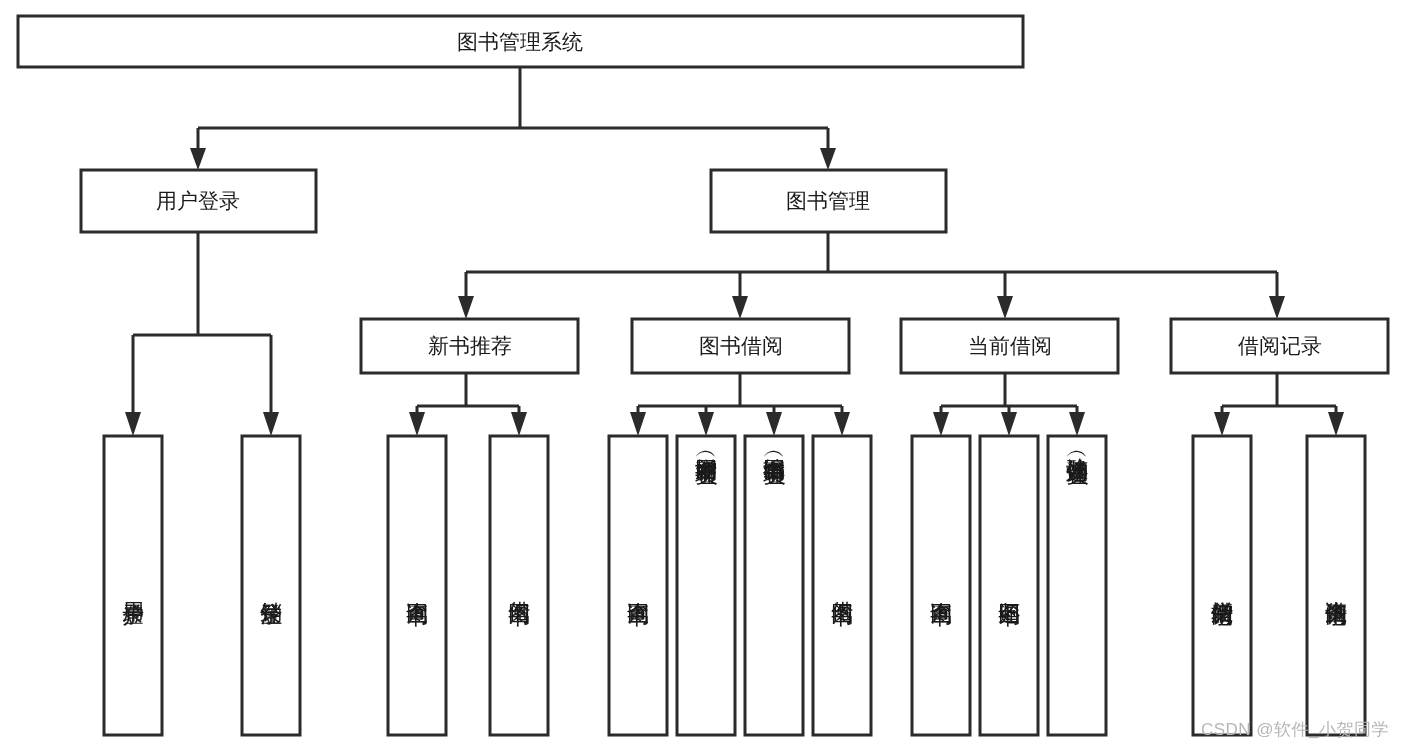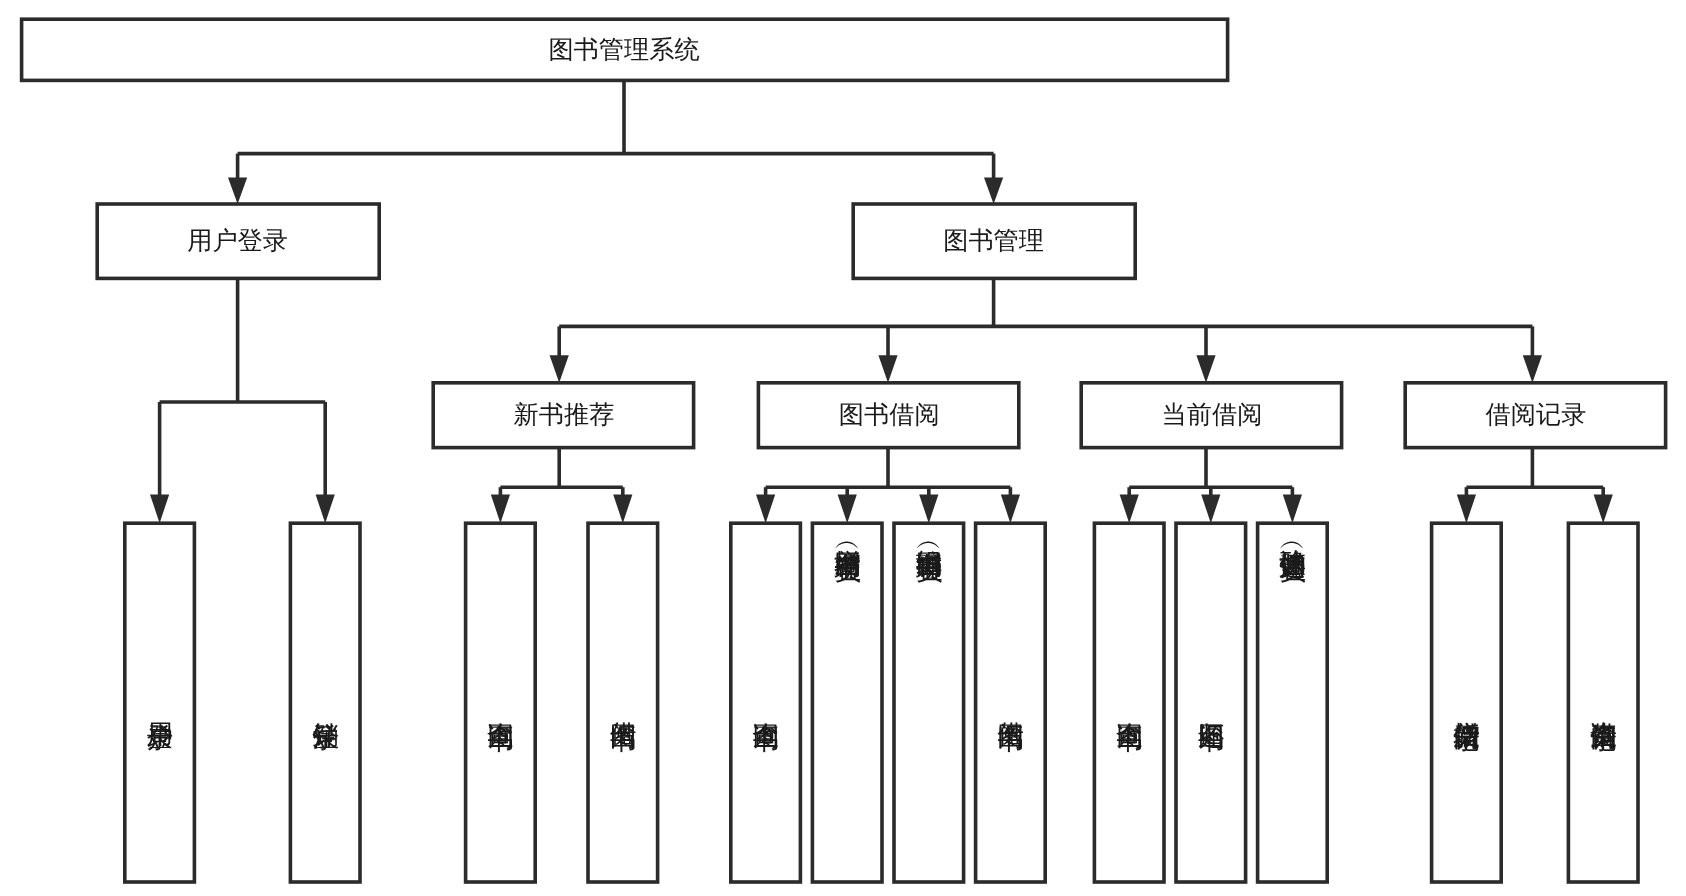--- a/index.html
+++ b/index.html
@@ -253,13 +253,14 @@
     <span class="leaf-label" style="padding-top:4px;">确认归还（管理员）</span>
   </div>
 
   <div class="leaf-label-wrap" style="left:1193px; top:436px; width:58px; height:299px;">
     <span class="leaf-label">新增借阅记录</span>
   </div>
   <div class="leaf-label-wrap" style="left:1307px; top:436px; width:58px; height:299px;">
     <span class="leaf-label">查询借阅记录</span>
   </div>
 
+  <div class="watermark">CSDN @软件_小贺同学</div>
 </div>
 
 </body></html>

